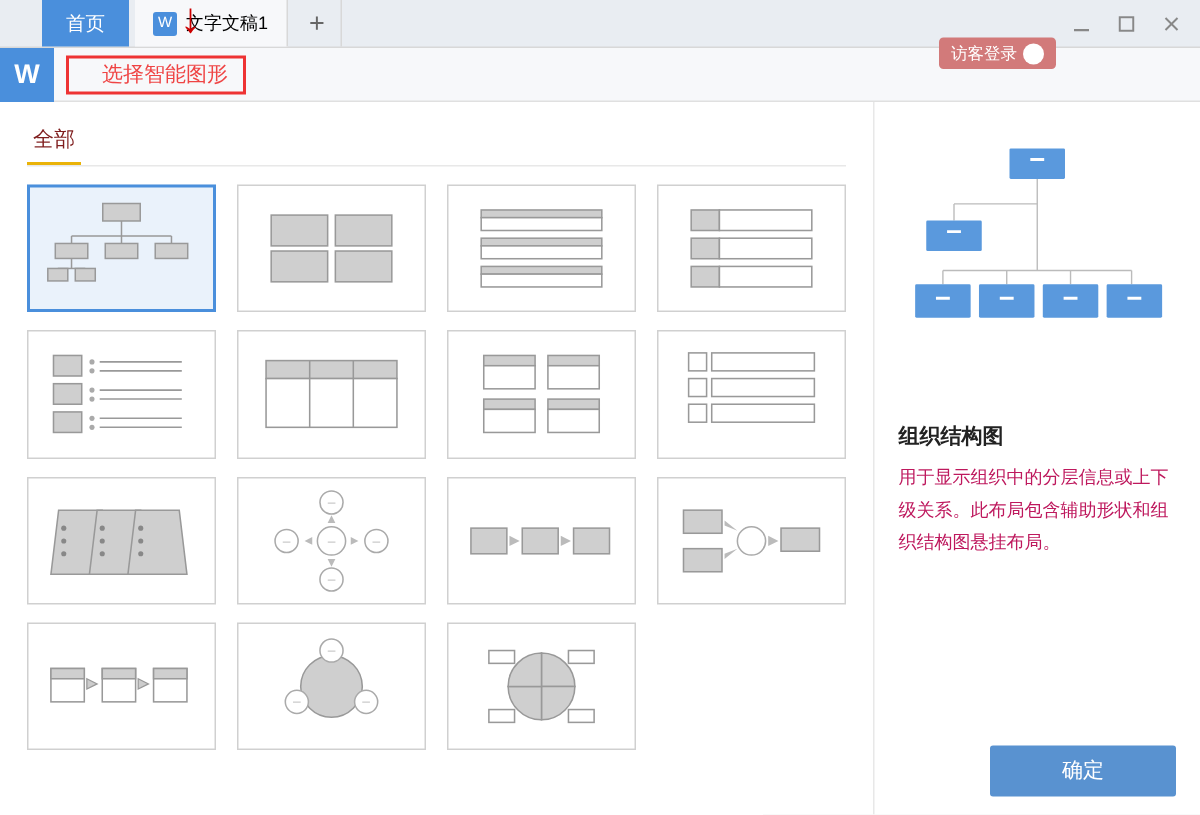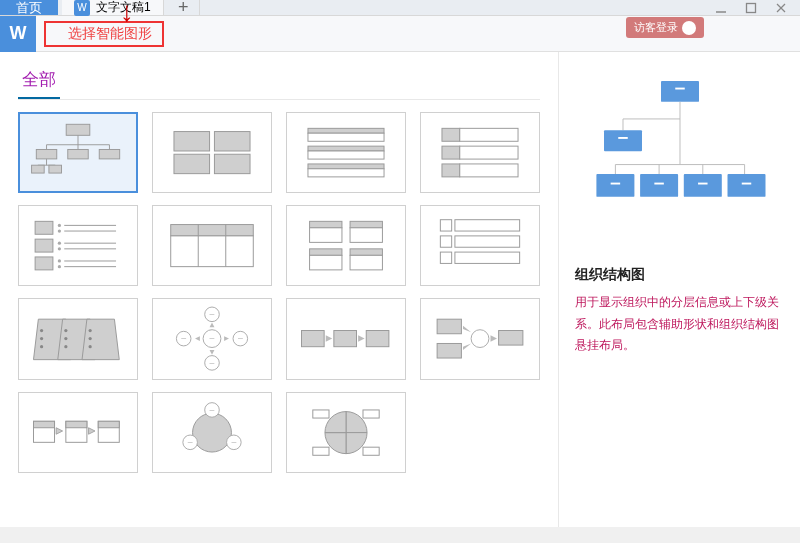--- a/index.html
+++ b/index.html
@@ -1,19 +1,19 @@
 <!DOCTYPE html>
 <html><head>
   <meta charset="utf-8">
   <style>
     * { box-sizing: border-box; margin: 0; padding: 0; }
     body { font-family: "Microsoft YaHei", sans-serif; font-size: 12px; background: #f0f0f0; width: 800px; height: 543px; overflow: hidden; position: relative; }
 
     
-    .title-bar { height: 16px; background: #e9edf2; display: flex; align-items: stretch; position: relative; border-bottom: 1px solid #d8d8d8; }
+    .title-bar { height: 32px; background: #e9edf2; display: flex; align-items: stretch; position: relative; border-bottom: 1px solid #d8d8d8; padding-left: 28px; }
     .home-tab { background: #4a8fdc; color: #fff; display: flex; align-items: center; padding: 0 16px; font-size: 13px; cursor: pointer; }
     .doc-tab { display: flex; align-items: center; padding: 0 12px; gap: 6px; background: #f7f8fa; margin-left: 4px; border-right: 1px solid #d8d8d8; cursor: pointer; position: relative; }
     .doc-tab .w-icon { width: 16px; height: 16px; background: #4a8fdc; color: #fff; display: flex; align-items: center; justify-content: center; font-size: 10px; border-radius: 2px; }
     .add-tab { display: flex; align-items: center; justify-content: center; width: 32px; border-right: 1px solid #d8d8d8; cursor: pointer; font-size: 18px; color: #666; margin-left: 4px; }
     .arrow-annot { position: absolute; left: 120px; top: -2px; color: #c00; font-size: 28px; line-height: 1; z-index: 10; }
     .win-controls { margin-left: auto; display: flex; align-items: center; gap: 4px; padding-right: 6px; }
     .win-btn { width: 26px; height: 20px; display: flex; align-items: center; justify-content: center; color: #888; cursor: pointer; font-size: 14px; }
     .win-btn svg { width: 12px; height: 12px; }
     .login-btn { background: #d27a7a; color: #fff; padding: 3px 8px; border-radius: 3px; font-size: 11px; cursor: pointer; display: flex; align-items: center; gap: 4px; margin-top: 40px; }
     .login-avatar { width: 14px; height: 14px; background: #fff; border-radius: 50%; display: inline-block; }
@@ -21,29 +21,29 @@
     
     .ribbon-bar { height: 36px; background: #f7f8fa; display: flex; align-items: center; border-bottom: 1px solid #e0e0e0; }
     .app-badge { width: 36px; height: 36px; background: #4a8fdc; color: #fff; display: flex; align-items: center; justify-content: center; font-size: 18px; font-weight: bold; }
     .ribbon-title { margin-left: 12px; font-size: 14px; color: #ef4444; }
     .highlight-box { border: 2px solid #e33; padding: 2px 10px; margin-left: 8px; }
 
     
     .main { display: flex; height: calc(543px - 68px); background: #fff; }
     .gallery-wrap { flex: 1; padding: 10px 18px; overflow-y: auto; }
     .filter-row { border-bottom: 1px solid #e8e8e8; margin-bottom: 12px; }
-    .filter-tab { display: inline-block; padding: 6px 4px; color: #a21caf; border-bottom: 2px solid #0369a1; font-size: 17px; cursor: pointer; }
+    .filter-tab { display: inline-block; padding: 6px 4px; color: #7f1d1d; border-bottom: 2px solid #eab308; font-size: 14px; cursor: pointer; }
 
     .gallery { display: grid; grid-template-columns: repeat(4, 1fr); gap: 12px 14px; }
     .thumb { border: 1px solid #d0d0d0; aspect-ratio: 130/88; background: #fff; display: flex; align-items: center; justify-content: center; cursor: pointer; position: relative; overflow: hidden; padding: 4px; }
     .thumb.selected { border: 2px solid #4a8fdc; background: #eaf2fb; }
     .thumb svg { width: 100%; height: 100%; }
 
     
-    .sidebar { width: 242px; border-left: 1px solid #e8e8e8; padding: 14px 16px 0; display: flex; flex-direction: column; }
+    .sidebar { width: 218px; border-left: 1px solid #e8e8e8; padding: 14px 16px 0; display: flex; flex-direction: column; }
     .preview-pane { height: 180px; display: flex; align-items: center; justify-content: center; }
     .preview-title { font-size: 14px; font-weight: bold; margin: 20px 0 8px; color: #222; }
     .preview-desc { font-size: 12px; color: #be185d; line-height: 1.8; }
     .confirm-row { margin-top: auto; padding: 12px 0; display: flex; justify-content: flex-end; }
     .confirm-btn { background: #5992d0; color: #fff; padding: 8px 48px; font-size: 14px; cursor: pointer; border: none; border-radius: 2px; }
 
     
     .bx { fill: #cfcfcf; stroke: #999; stroke-width: 1.2; }
     .ln { stroke: #999; stroke-width: 1.2; fill: none; }
     .cc { fill: #fff; stroke: #aaa; stroke-width: 1.2; }
@@ -331,14 +331,17 @@
         <rect x="58" y="104" width="40" height="24" rx="1" fill="#5a99dd"></rect>
           <line x1="73" y1="114" x2="83" y2="114" stroke="#fff" stroke-width="2"></line>
         <rect x="104" y="104" width="40" height="24" rx="1" fill="#5a99dd"></rect>
           <line x1="119" y1="114" x2="129" y2="114" stroke="#fff" stroke-width="2"></line>
         <rect x="150" y="104" width="40" height="24" rx="1" fill="#5a99dd"></rect>
           <line x1="165" y1="114" x2="175" y2="114" stroke="#fff" stroke-width="2"></line>
       </svg>
     </div>
     <div class="preview-title">组织结构图</div>
     <div class="preview-desc">用于显示组织中的分层信息或上下级关系。此布局包含辅助形状和组织结构图悬挂布局。</div>
+    <div class="confirm-row">
+      <button class="confirm-btn">确定</button>
+    </div>
   </div>
 </div>
 
 </body></html>

